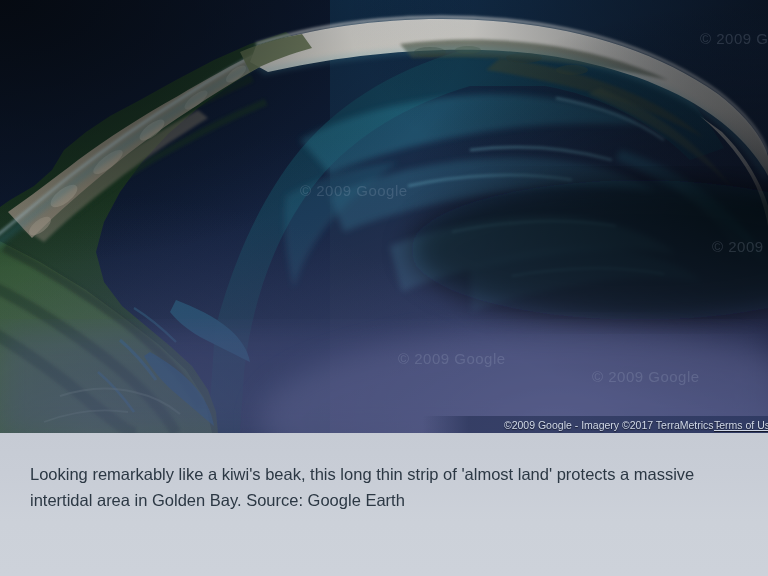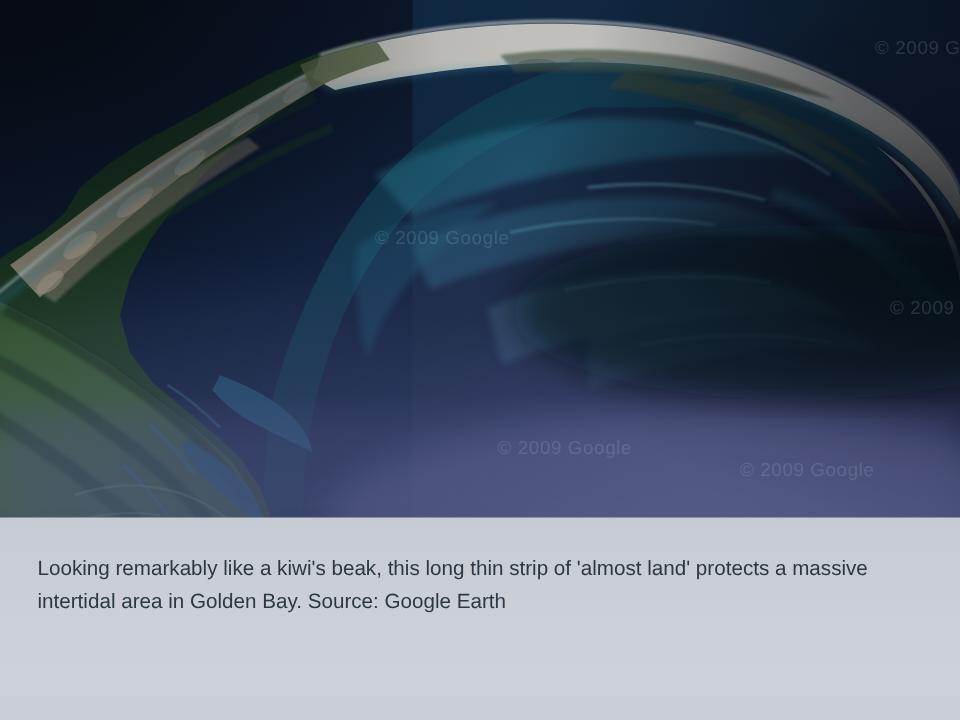--- a/index.html
+++ b/index.html
@@ -88,21 +88,21 @@
     text-decoration: underline;
     white-space: nowrap;
     text-shadow: 0 1px 1px rgba(0,0,0,0.55);
     margin-right: -2px;
   }
 
   
   #caption-panel {
     position: absolute;
     left: 0;
-    top: 414px;
+    top: 433px;
     width: 768px;
     height: 143px;
     background: linear-gradient(to bottom, #c6cbd4 0%, #c8cdd6 28%, #ccd1d9 62%, #cdd2da 100%);
     box-sizing: border-box;
     padding: 28px 30px 0 30px;
   }
   #caption-text {
     font-family: "Liberation Sans", sans-serif;
     font-size: 16.5px;
     line-height: 26px;

